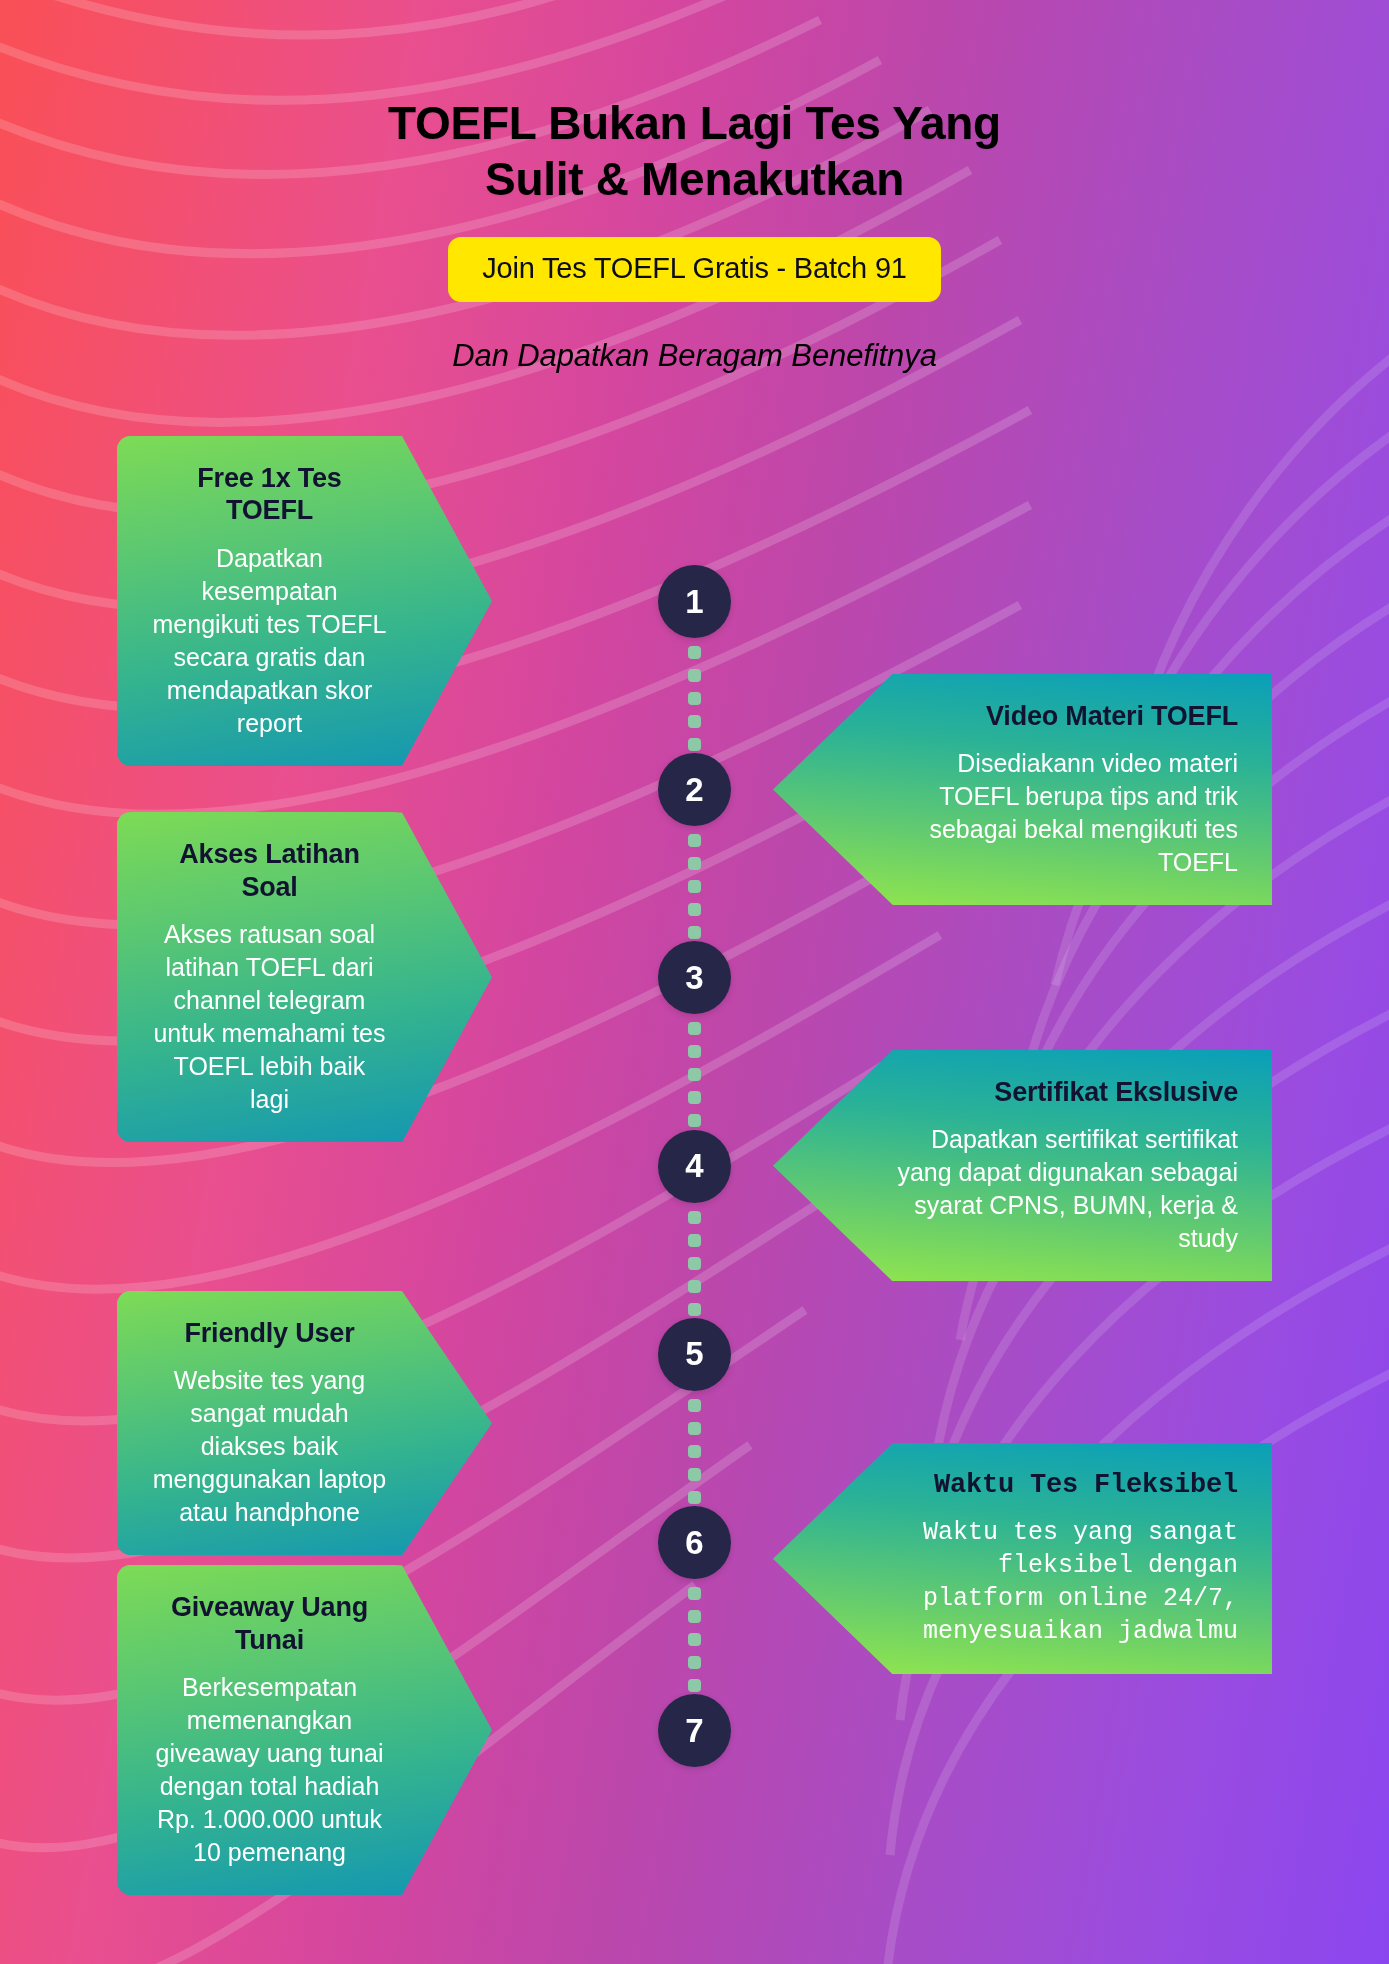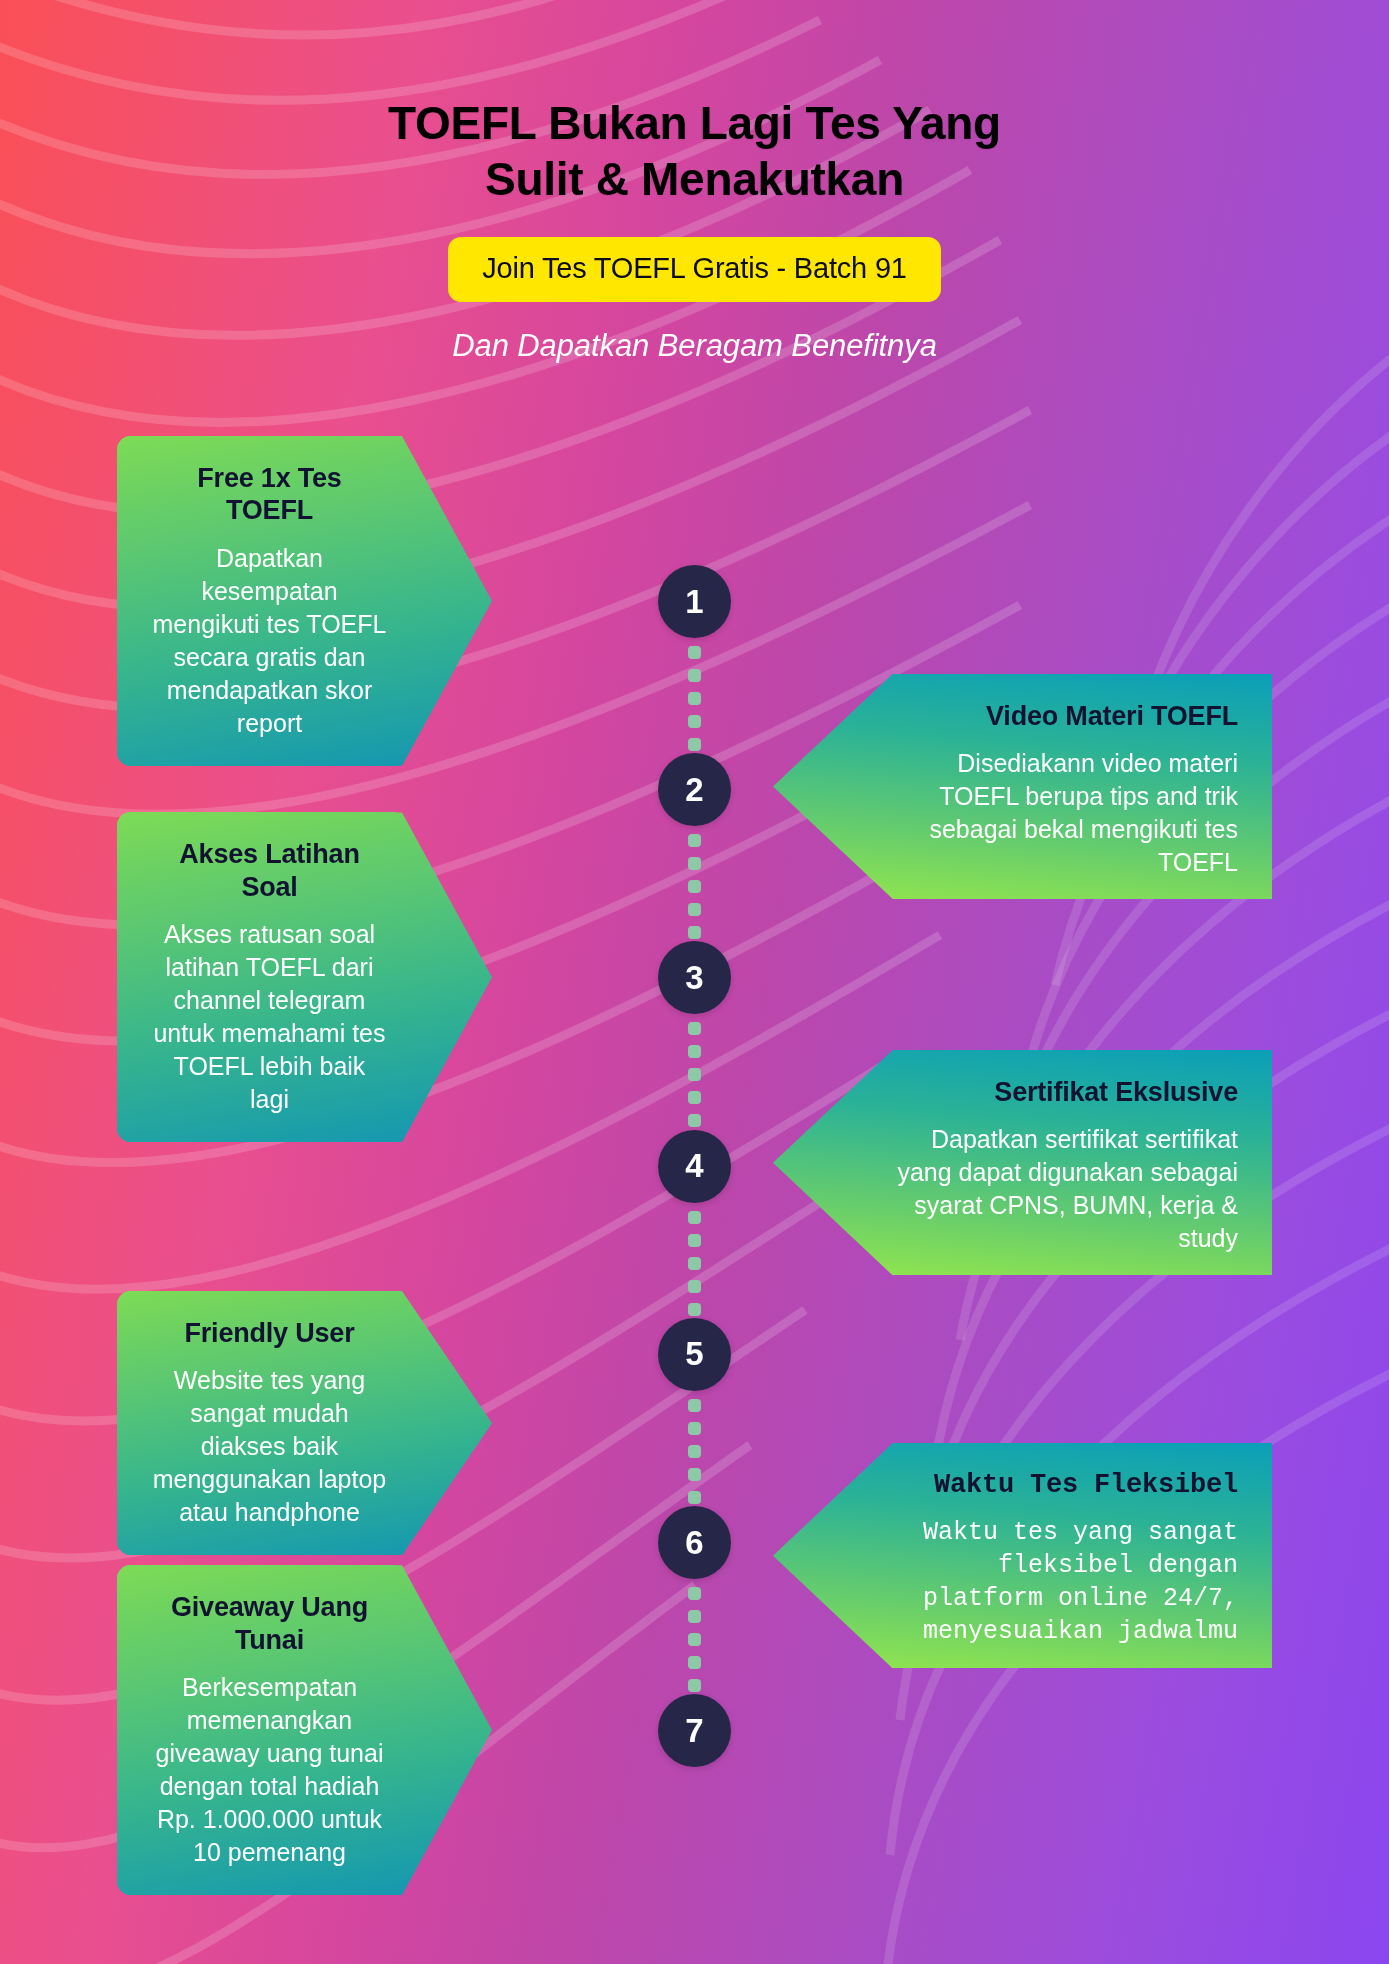--- a/index.html
+++ b/index.html
@@ -42,22 +42,22 @@
     display:inline-block;
     background:#ffe700;
     color:#0d0d1a;
     font-size:29px;
     font-weight:normal;
     letter-spacing:-0.2px;
     padding:15px 34px 17px;
     border-radius:13px;
   }
   .subtitle {
-    margin-top:26px;
-    color:#ffffff;
+    margin-top:36px;
+    color:#000000;
     font-size:31px;
     font-style:italic;
     font-weight:400;
     letter-spacing:-0.1px;
   }
 
   
   #timeline { position:absolute; left:0; top:0; width:100%; height:100%; }
   .dotline {
     position:absolute;
@@ -124,21 +124,21 @@
     width:290px; height:100%;
     border-radius:14px;
     background:linear-gradient(170deg,#7ddb55 0%, #5ec96f 28%, #35b48e 62%, #1295b4 100%);
     z-index:0;
   }
 
   
   .card-right {
     left:773px;
     width:499px;
-    padding:26px 34px 20px 104px;
+    padding:26px 34px 26px 104px;
     background:linear-gradient(185deg,#0a9fb9 0%, #2bb296 34%, #5fc972 66%, #93e64b 100%);
     -webkit-clip-path:polygon(24% 0, 100% 0, 100% 100%, 24% 100%, 0 50%);
     clip-path:polygon(24% 0, 100% 0, 100% 100%, 24% 100%, 0 50%);
     text-align:right;
   }
   .card-right-shell { position:absolute; }
   .card-right-shell .rounded {
     position:absolute; right:0; top:0;
     width:380px; height:100%;
     border-radius:14px;

